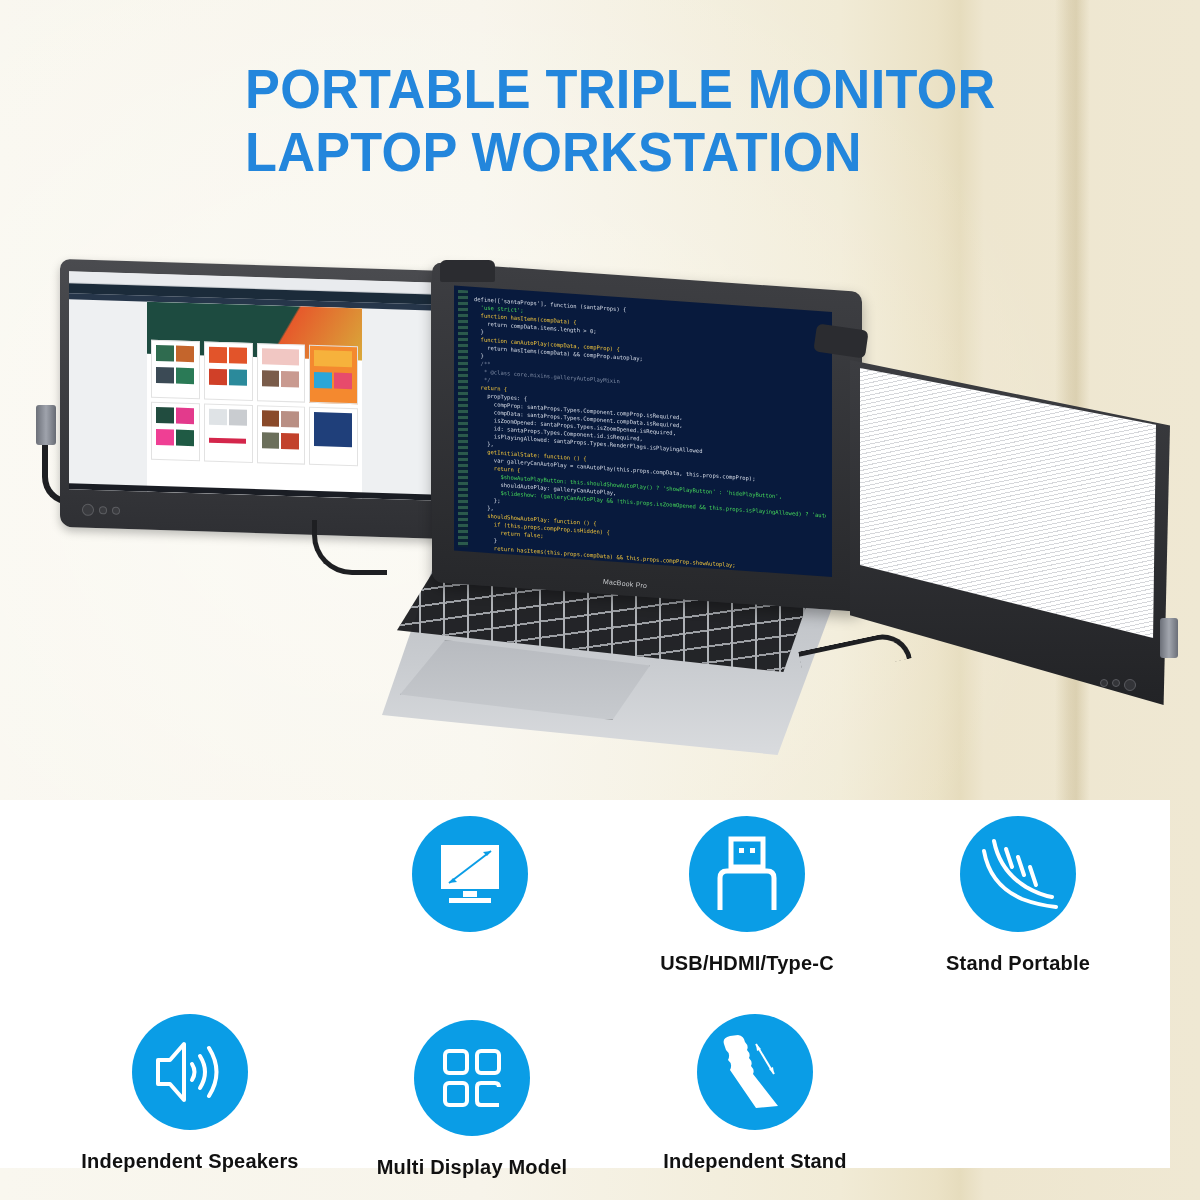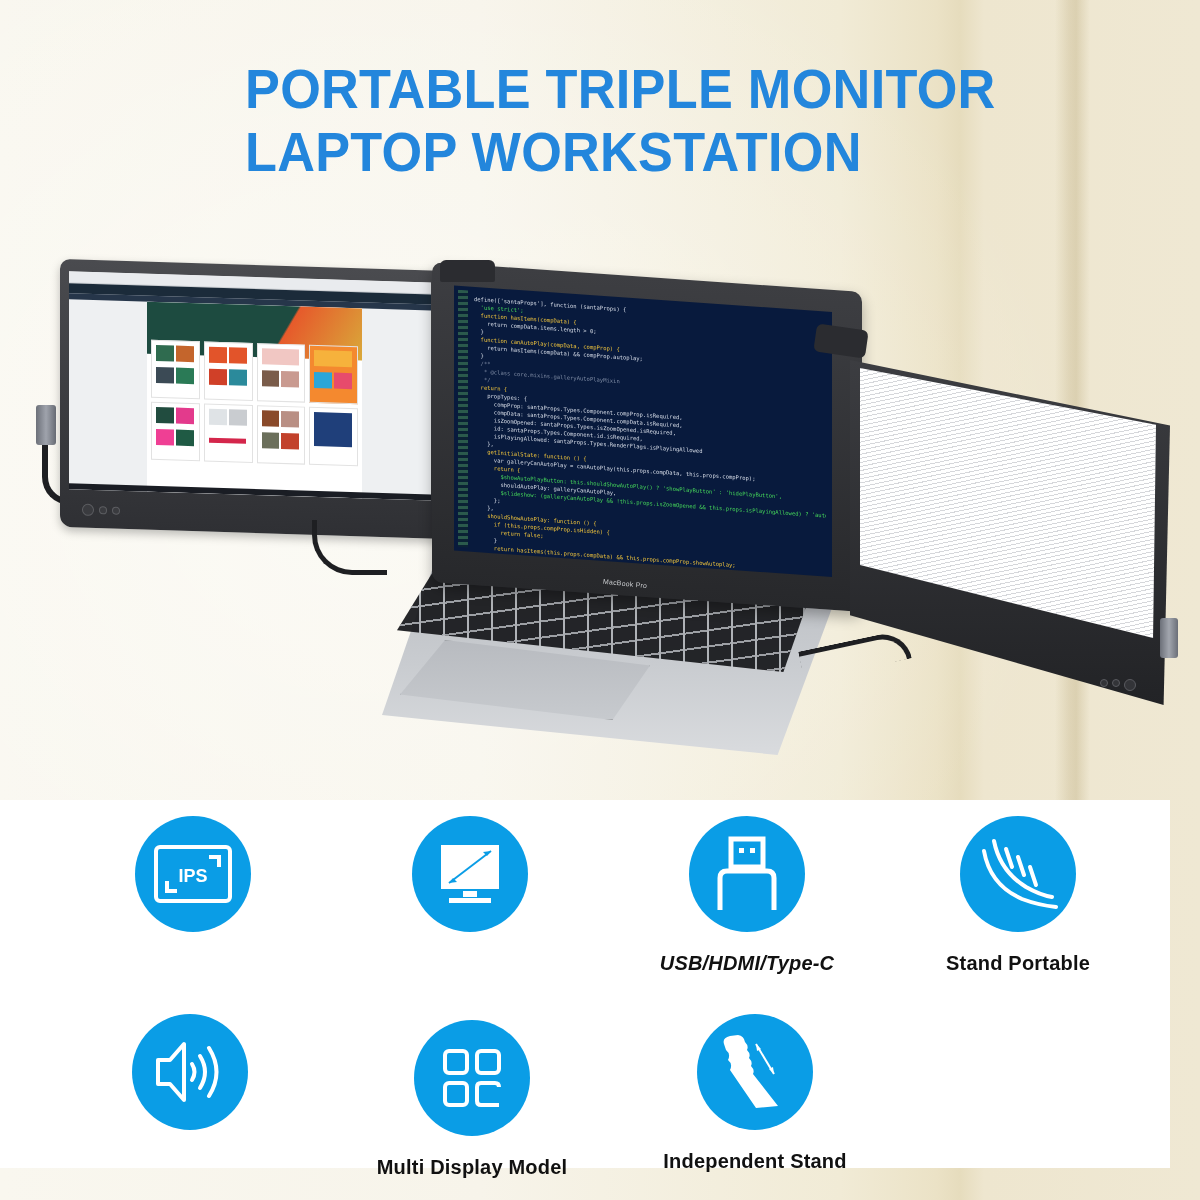--- a/index.html
+++ b/index.html
@@ -275,44 +275,36 @@
       <span style="width:8px;height:8px"></span>
       <span style="width:12px;height:12px"></span>
     </div>
   </div>
   <div class="conn-right"></div>
 </div>
 
 <div class="features">
 
   <div class="feature" style="left:63px; top:16px;">
-    <div class="circle">
-      <svg width="80" height="60" viewBox="0 0 80 60">
-        <rect x="3" y="3" width="74" height="54" rx="4" fill="none" stroke="#fff" stroke-width="4"></rect>
-        <path d="M56 13 H66 V23" fill="none" stroke="#fff" stroke-width="4"></path>
-        <path d="M14 37 V47 H24" fill="none" stroke="#fff" stroke-width="4"></path>
-        <text x="40" y="38" text-anchor="middle" fill="#fff" font-family="Liberation Sans, sans-serif" font-weight="700" font-size="18">IPS</text>
-      </svg>
-    </div>
   </div>
 
   <div class="feature" style="left:340px; top:16px;">
     <div class="circle">
       <svg width="66" height="62" viewBox="0 0 66 62">
         <rect x="4" y="2" width="58" height="44" fill="#fff"></rect>
         <line x1="12" y1="40" x2="54" y2="8" stroke="#0a9de6" stroke-width="2"></line>
         <path d="M12 40 l8 -1 l-4 -4 z" fill="#0a9de6"></path>
         <path d="M54 8 l-8 1 l4 4 z" fill="#0a9de6"></path>
         <rect x="26" y="48" width="14" height="6" fill="#fff"></rect>
         <rect x="12" y="55" width="42" height="5" fill="#fff"></rect>
       </svg>
     </div>
   </div>
 
-  <div class="feature" style="left:617px; top:16px;font-style:italic;">
+  <div class="feature" style="left:617px; top:16px;">
     <div class="circle">
       <svg width="64" height="76" viewBox="0 0 64 76">
         <rect x="16" y="3" width="32" height="28" fill="none" stroke="#fff" stroke-width="5"></rect>
         <rect x="24" y="12" width="5" height="5" fill="#fff"></rect>
         <rect x="35" y="12" width="5" height="5" fill="#fff"></rect>
         <path d="M5 74 V42 Q5 35 12 35 H52 Q59 35 59 42 V74" fill="none" stroke="#fff" stroke-width="5"></path>
       </svg>
     </div>
     <div class="label">USB/HDMI/Type-C</div>
   </div>
@@ -332,20 +324,21 @@
 
   <div class="feature" style="left:60px; top:214px;">
     <div class="circle">
       <svg width="72" height="64" viewBox="0 0 72 64">
         <path d="M4 20 H16 L30 4 V60 L16 44 H4 Z" fill="none" stroke="#fff" stroke-width="4" stroke-linejoin="round"></path>
         <path d="M38 24 Q43 32 38 40" fill="none" stroke="#fff" stroke-width="4" stroke-linecap="round"></path>
         <path d="M46 16 Q56 32 46 48" fill="none" stroke="#fff" stroke-width="4" stroke-linecap="round"></path>
         <path d="M55 8 Q70 32 55 56" fill="none" stroke="#fff" stroke-width="4" stroke-linecap="round"></path>
       </svg>
     </div>
+    <div class="label">Independent Speakers</div>
   </div>
 
   <div class="feature" style="left:342px; top:220px;">
     <div class="circle">
       <svg width="60" height="60" viewBox="0 0 60 60">
         <rect x="3" y="3" width="22" height="22" rx="4" fill="none" stroke="#fff" stroke-width="4"></rect>
         <rect x="35" y="3" width="22" height="22" rx="4" fill="none" stroke="#fff" stroke-width="4"></rect>
         <rect x="3" y="35" width="22" height="22" rx="4" fill="none" stroke="#fff" stroke-width="4"></rect>
         <path d="M57 39 V39 Q57 35 53 35 H39 Q35 35 35 39 V53 Q35 57 39 57 H57" fill="none" stroke="#fff" stroke-width="4"></path>
       </svg>

